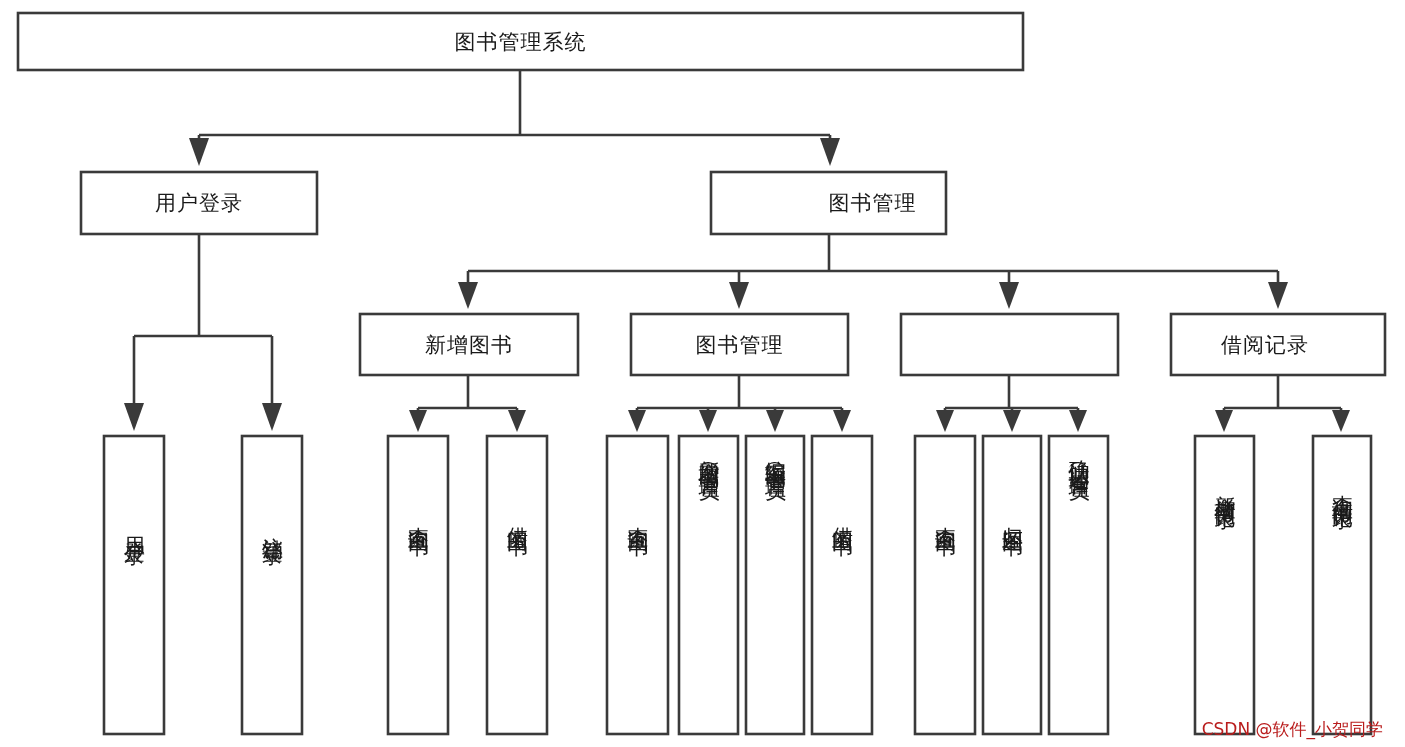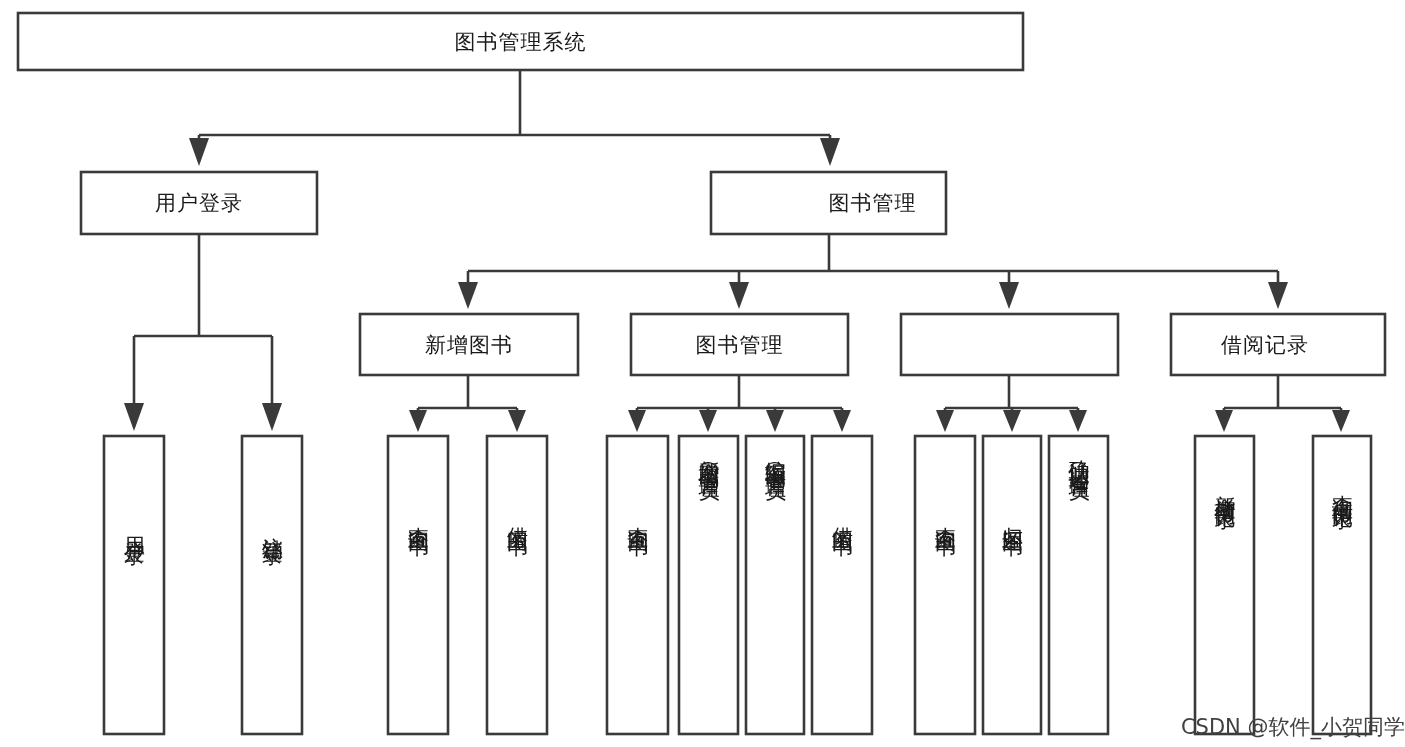--- a/index.html
+++ b/index.html
@@ -68,25 +68,25 @@
   .htext {
     font-family: "DejaVu Sans", "Liberation Sans", sans-serif;
     font-size: 21px;
     color: #1a1a1a;
     letter-spacing: 1px;
     white-space: nowrap;
     text-align: center;
   }
   #watermark {
     position: absolute;
-    right: 0;
+    right: 22px;
     bottom: 6px;
     font-family: "DejaVu Sans", "Liberation Sans", sans-serif;
-    font-size: 21px;
-    color: #404040;
+    font-size: 17px;
+    color: #b91c1c;
     white-space: nowrap;
   }
 </style>
 </head>
 <body>
 
 <div id="diagram-root">
 
   <svg id="tree-svg" viewBox="0 0 1405 747">
 

